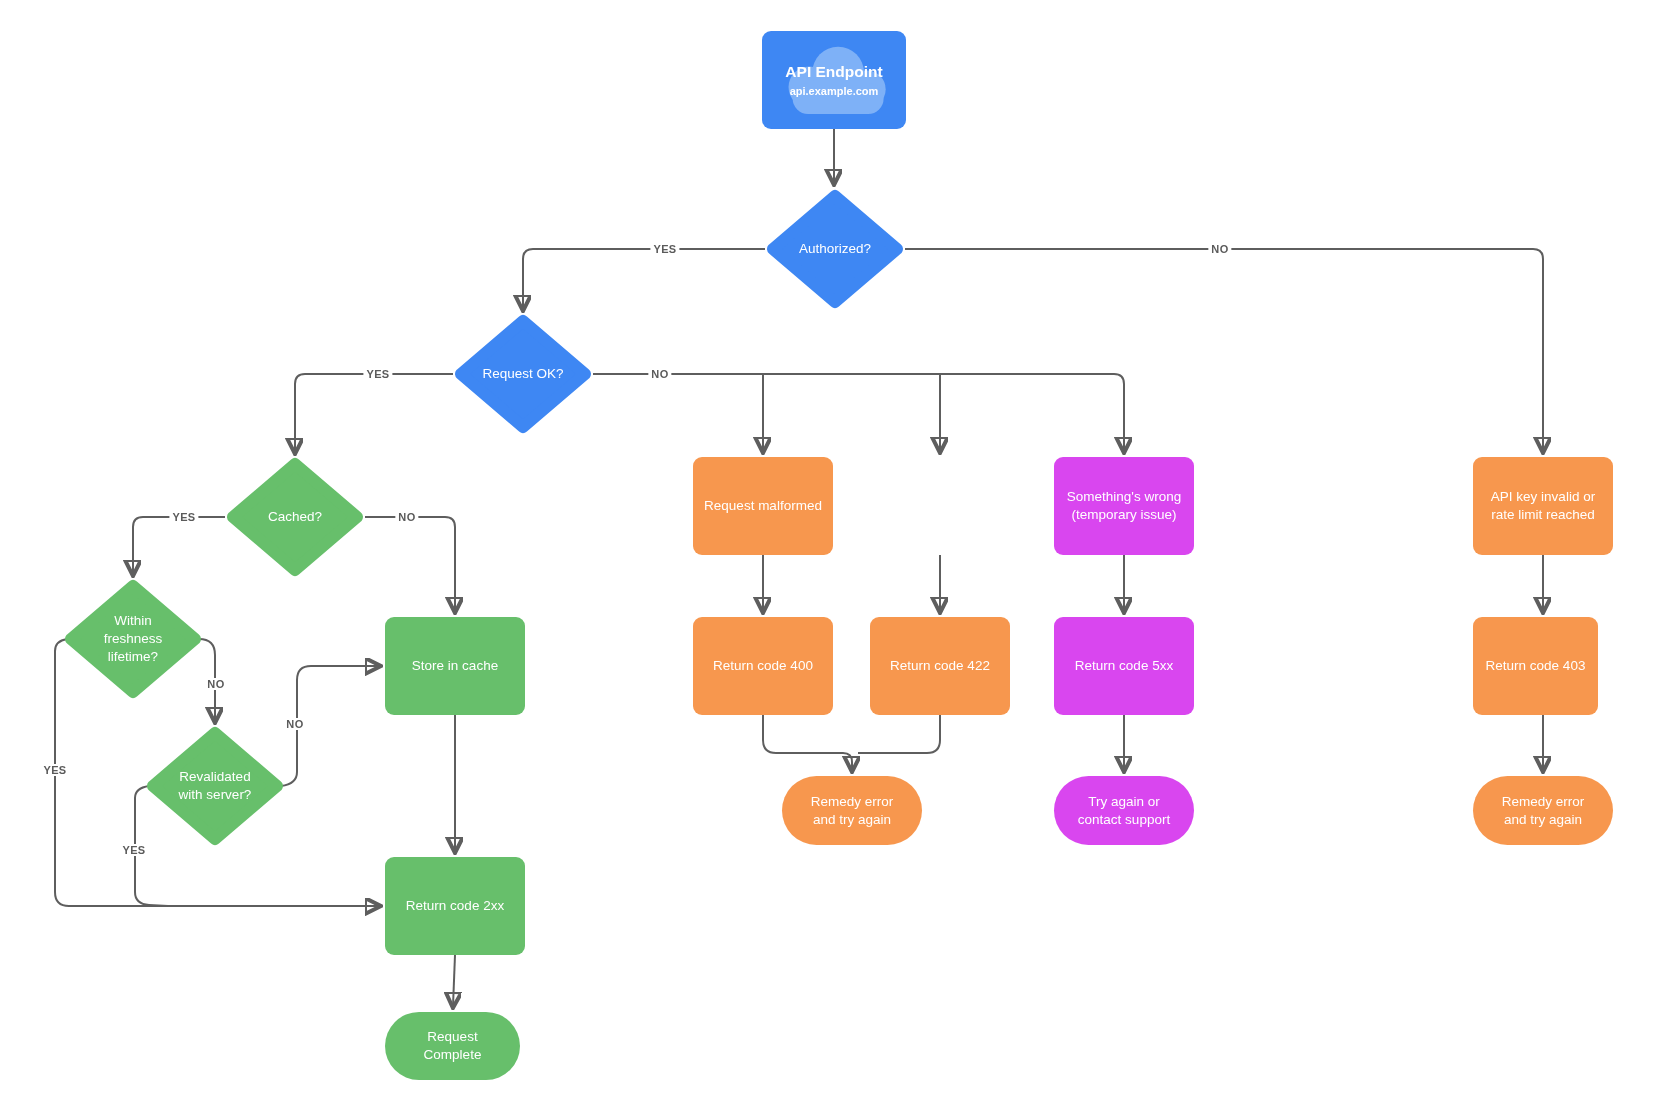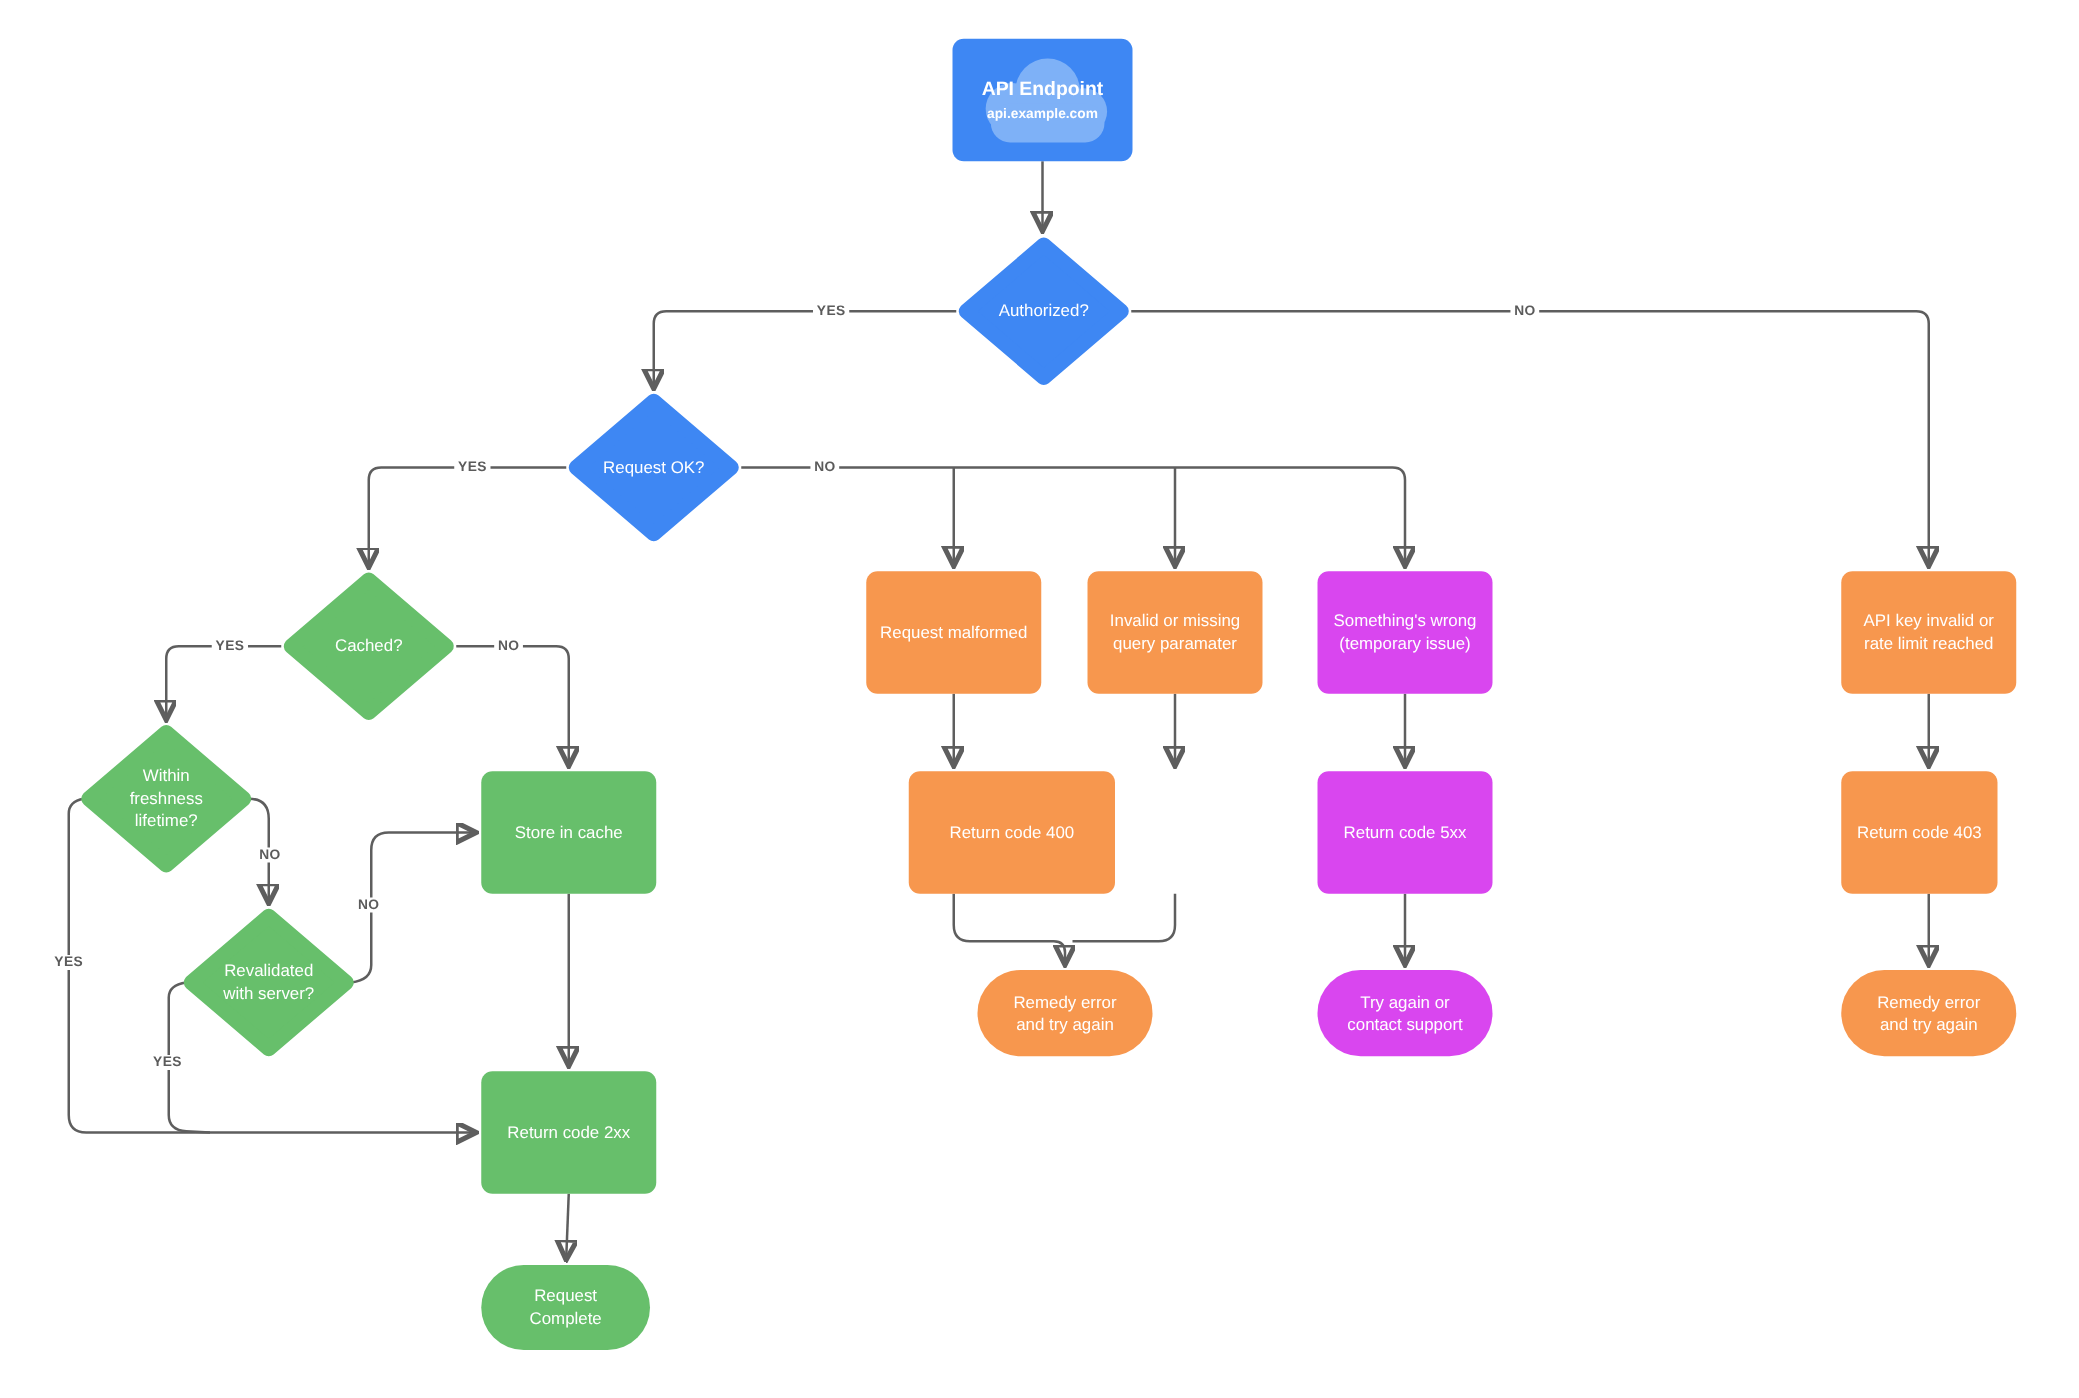--- a/index.html
+++ b/index.html
@@ -132,32 +132,32 @@
   <div class="node rect green" style="left:385px;top:857px;width:140px;height:98px">
     <span>Return code 2xx</span>
   </div>
   <div class="node pill green" style="left:385px;top:1012px;width:135px;height:68px;padding:6px 28px">
     <span>Request Complete</span>
   </div>
 
   <div class="node rect orange" style="left:693px;top:457px;width:140px;height:98px">
     <span>Request malformed</span>
   </div>
-  <div class="node rect orange" style="left:870px;top:457px;width:140px;height:98px">
-    <span>Invalid or missing query paramater</span>
-  </div>
   <div class="node rect pink" style="left:1054px;top:457px;width:140px;height:98px">
     <span>Something's wrong (temporary issue)</span>
   </div>
   <div class="node rect orange" style="left:1473px;top:457px;width:140px;height:98px">
     <span>API key invalid or rate limit reached</span>
   </div>
 
-  <div class="node rect orange" style="left:727px;top:617px;width:165px;height:98px">
+  <div class="node rect orange" style="left:693px;top:617px;width:140px;height:98px">
     <span>Return code 400</span>
+  </div>
+  <div class="node rect orange" style="left:870px;top:617px;width:140px;height:98px">
+    <span>Return code 422</span>
   </div>
   <div class="node rect pink" style="left:1054px;top:617px;width:140px;height:98px">
     <span>Return code 5xx</span>
   </div>
   <div class="node rect orange" style="left:1473px;top:617px;width:125px;height:98px">
     <span>Return code 403</span>
   </div>
 
   <div class="node pill orange" style="left:782px;top:776px;width:140px;height:69px">
     <span>Remedy error and try again</span>

